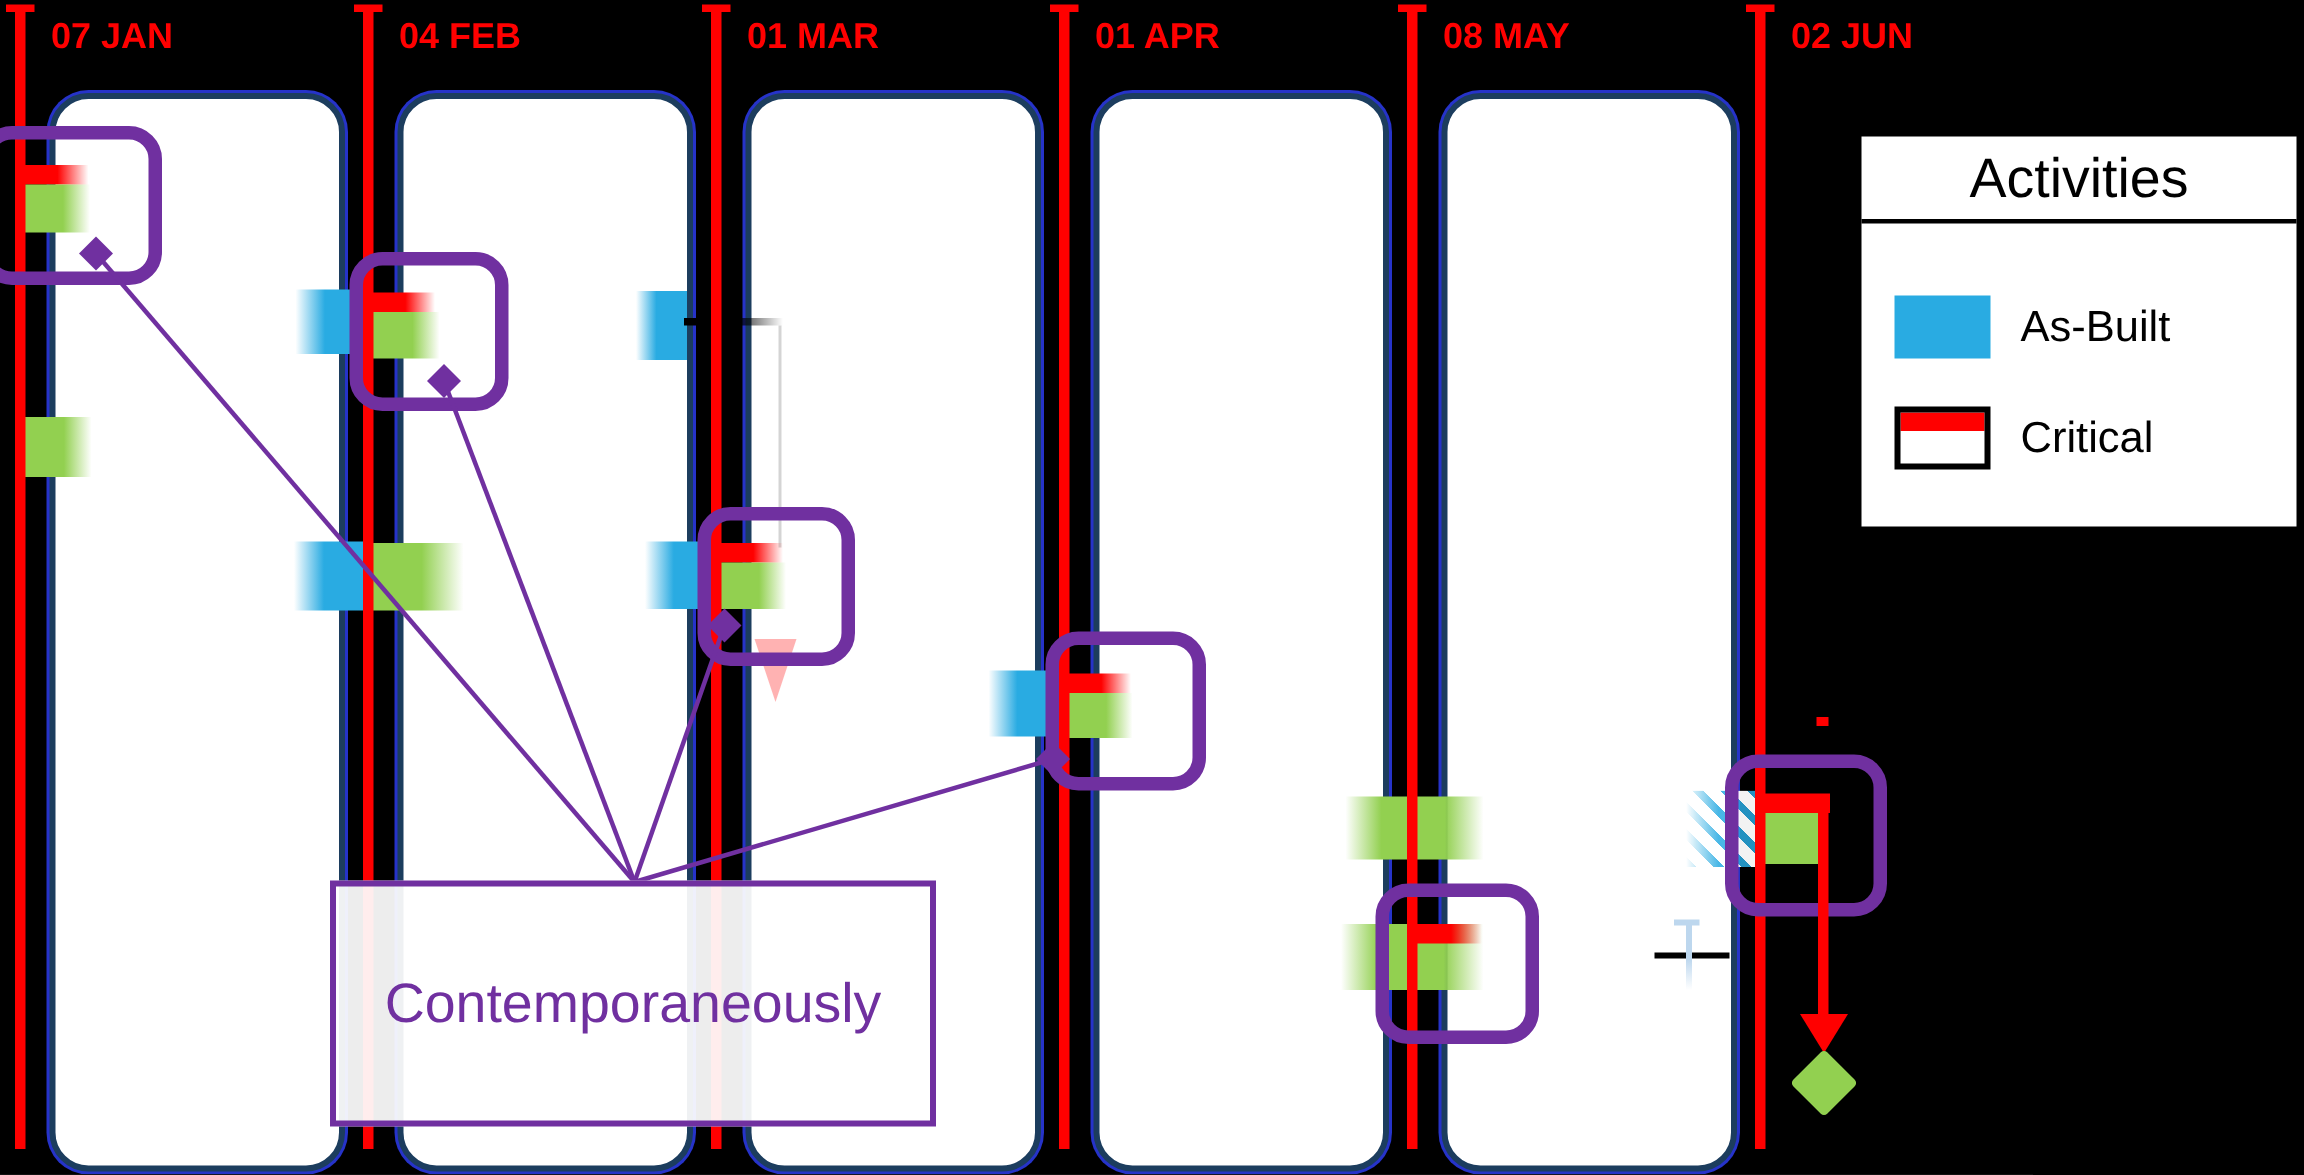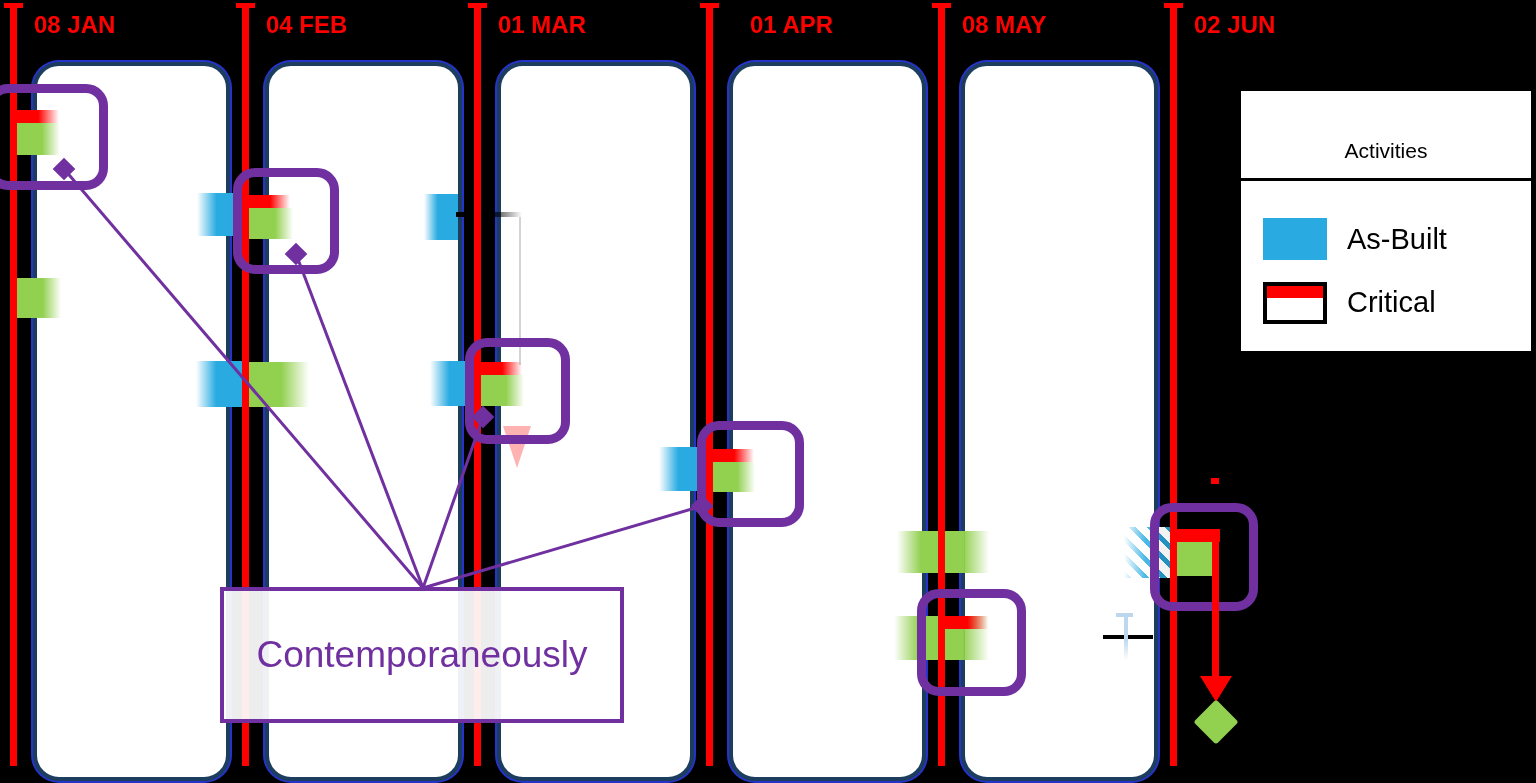--- a/index.html
+++ b/index.html
@@ -49,35 +49,35 @@
     position:absolute;width:0;height:0;
     border-left:16px solid transparent;border-right:16px solid transparent;
     border-top:26px solid var(--red);
   }
   .diamond-green{
     position:absolute;width:32px;height:32px;background:var(--green);
     transform:rotate(45deg);border-radius:3px;
   }
   
   #annotation{
-    position:absolute;left:220px;top:587px;width:404px;height:136px;
+    position:absolute;left:220px;top:587px;width:404px;height:164px;
     background:rgba(255,255,255,.93);border:4px solid var(--purple);
     box-sizing:border-box;display:flex;flex-direction:column;
     align-items:center;justify-content:center;
     color:var(--purple);font-size:37px;line-height:1.26;text-align:center;
   }
   
   #legend{
     position:absolute;left:1238px;top:88px;width:296px;height:266px;
     background:#fff;border:3px solid #000;box-sizing:border-box;
     display:flex;flex-direction:column;color:#000;
   }
   #legend .ltitle{
     height:55px;border-bottom:3px solid #000;display:flex;
-    align-items:center;justify-content:center;font-size:21px;margin-top:32px;
+    align-items:center;justify-content:center;font-size:37px;
   }
   #legend .litems{flex:1;display:flex;flex-direction:column;justify-content:space-evenly;padding:16px 0 6px 22px;}
   #legend .lrow{display:flex;align-items:center;gap:20px;}
   .swatch{width:64px;height:42px;flex:0 0 auto;}
   .swatch.as-built{background:var(--blue);}
   .swatch.as-planned{background:var(--green);}
   .swatch.critical{
     box-sizing:border-box;border:4px solid #000;
     background:linear-gradient(to bottom, var(--red) 0 12px, #fff 12px);
   }
@@ -134,24 +134,24 @@
   <div class="mline" style="left:474px"></div>
   <div class="mline" style="left:706px"></div>
   <div class="mline" style="left:938px"></div>
   <div class="mline" style="left:1170px"></div>
   <div class="mcap" style="left:4px"></div>
   <div class="mcap" style="left:236px"></div>
   <div class="mcap" style="left:468px"></div>
   <div class="mcap" style="left:700px"></div>
   <div class="mcap" style="left:932px"></div>
   <div class="mcap" style="left:1164px"></div>
-  <div class="mlabel" style="left:34px">08 JAN</div>
+  <div class="mlabel" style="left:34px">07 JAN</div>
   <div class="mlabel" style="left:266px">04 FEB</div>
   <div class="mlabel" style="left:498px">01 MAR</div>
-  <div class="mlabel" style="left:750px">01 APR</div>
+  <div class="mlabel" style="left:730px">01 APR</div>
   <div class="mlabel" style="left:962px">08 MAY</div>
   <div class="mlabel" style="left:1194px">02 JUN</div>
 
   <div class="pbox" style="left:-14px;top:84px;width:104px;height:88px"></div>
   <div class="pbox" style="left:233px;top:168px;width:88px;height:88px"></div>
   <div class="pbox" style="left:465px;top:338px;width:87px;height:88px"></div>
   <div class="pbox" style="left:697px;top:421px;width:89px;height:88px"></div>
   <div class="pbox" style="left:917px;top:589px;width:91px;height:89px"></div>
   <div class="pbox" style="left:1150px;top:503px;width:90px;height:90px"></div>
 

